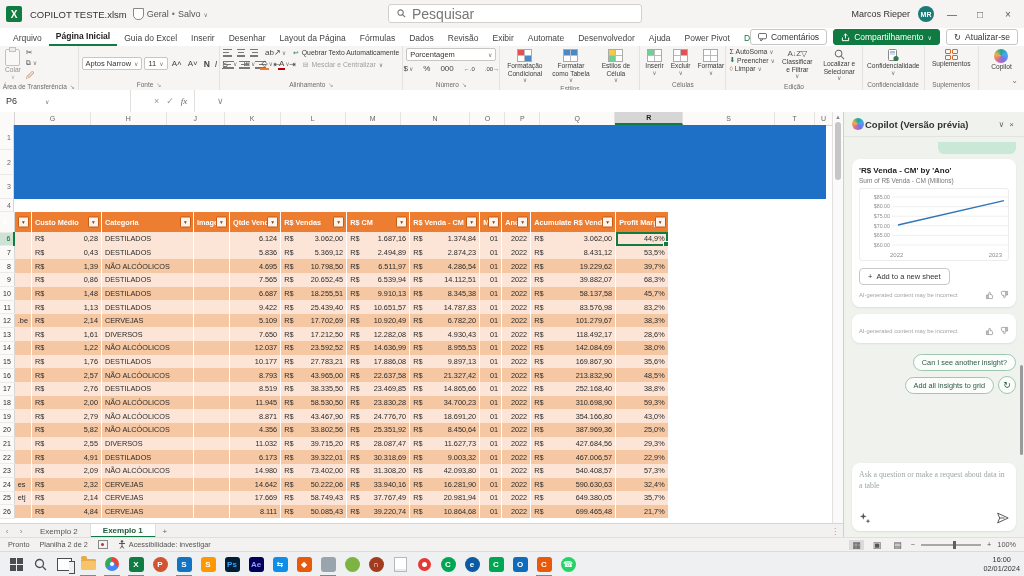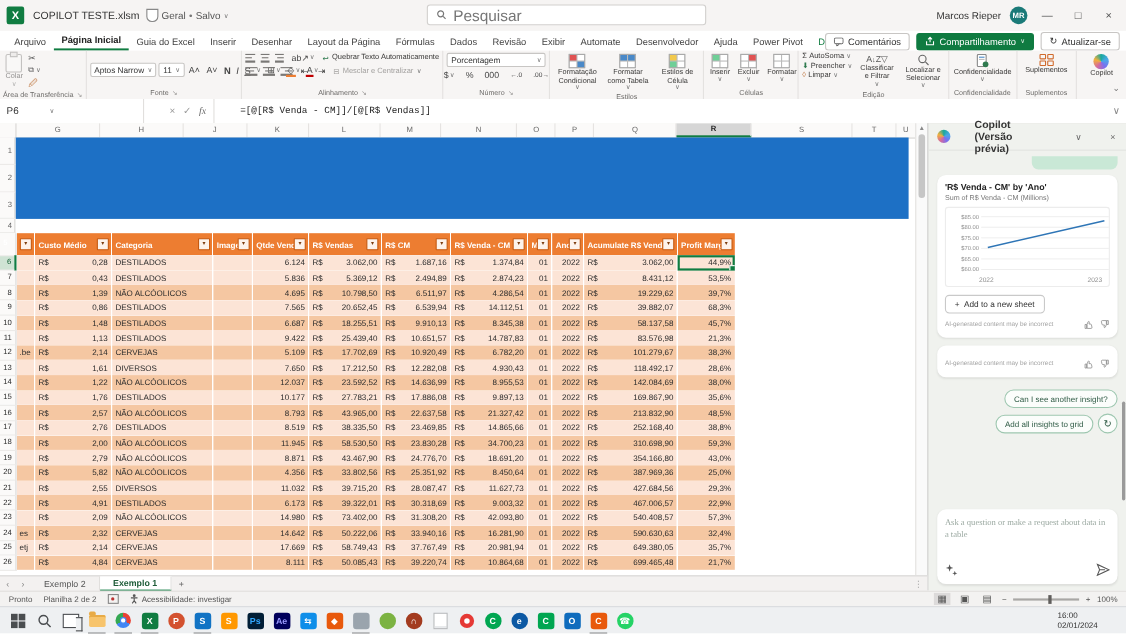--- a/index.html
+++ b/index.html
@@ -94,21 +94,21 @@
   td.rnc,th.rnc{background:#fbfaf9 !important;color:#666;text-align:right;font-size:7px;border-right:1px solid #d8d6d4;border-bottom:1px solid #eceae8;border-left:none !important;font-weight:normal;}
   td.rnc.selrow{background:#cfe3d4 !important;color:#0c5c30;border-right:2px solid #107c41;}
   .num{text-align:right;} .cat{text-align:left;}
   .money{display:flex;justify-content:space-between;}
   td.selcell{outline:2px solid #107c41;outline-offset:-2px;position:relative;}
   td.selcell:after{content:"";position:absolute;right:-1px;bottom:-1px;width:4px;height:4px;background:#107c41;border:1px solid #fff;}
   .sliv{font-size:6.3px;color:#444;padding:0 1px;}
 
   
   .copilot{position:absolute;top:112px;left:843px;width:181px;height:425px;background:#f0f2ee;border-left:1px solid #cfcfcd;box-sizing:border-box;display:flex;flex-direction:column;}
-  .cp-head{height:24px;display:flex;align-items:center;gap:22px;padding:0 8px;border-bottom:1px solid #e2e4e0;}
+  .cp-head{height:24px;display:flex;align-items:center;gap:1px;padding:0 8px;border-bottom:1px solid #e2e4e0;}
   .cp-title{font-size:9.5px;font-weight:bold;color:#333;flex:1;}
   .cp-hic{color:#666;font-size:8px;padding:0 2px;}
   .cp-body{flex:1;padding:5px 8px 6px;display:flex;flex-direction:column;position:relative;overflow:hidden;}
   .pill-frag{height:12px;width:78px;background:#c9e8d6;border-radius:0 0 6px 6px;margin-left:auto;margin-bottom:5px;}
   .card{background:#fff;border-radius:8px;box-shadow:0 1px 2px rgba(0,0,0,.08);padding:7px;margin-bottom:7px;}
   .c1-title{font-size:8px;font-weight:bold;color:#222;}
   .c1-sub{font-size:6.5px;color:#777;margin:2px 0 4px;}
   .chartbox{border:1px solid #ececec;border-radius:3px;padding:3px 4px 2px;}
   .xlabels{display:flex;justify-content:space-between;font-size:6px;color:#8f8f8f;padding:0 2px 0 26px;}
   .addbtn{display:inline-flex;align-items:center;gap:4px;border:1px solid #c9c9c9;border-radius:4px;padding:3px 8px;font-size:7.5px;color:#333;background:#fff;margin-top:7px;}
@@ -153,21 +153,21 @@
   .win-ic i{background:#4a4d50;}
   .task-ic{width:13px;height:11px;border:1.4px solid #4a4d50;position:relative;background:#fff;}
   .task-ic:after{content:"";position:absolute;right:-4px;top:2px;width:5px;height:11px;border:1.4px solid #4a4d50;border-left:none;background:#eef0f2;}
   .folder-ic{width:15px;height:11px;background:#f7c46c;border-radius:1.5px;position:relative;box-shadow:inset 0 2px 0 #e8ab47;}
   .folder-ic:before{content:"";position:absolute;top:-2.5px;left:0;width:6px;height:3px;background:#e8ab47;border-radius:1.5px 1.5px 0 0;}
   .chrome-ic{width:14px;height:14px;border-radius:50%;background:conic-gradient(#ea4335 0 33%,#4285f4 33% 66%,#34a853 66% 100%);position:relative;}
   .chrome-ic:after{content:"";position:absolute;left:4px;top:4px;width:6px;height:6px;border-radius:50%;background:#fff;border:1.2px solid #4285f4;box-sizing:border-box;}
   .rec-ic{width:13px;height:13px;border-radius:50%;background:#e53935;position:relative;}
   .rec-ic:after{content:"";position:absolute;left:4px;top:4px;width:5px;height:5px;border-radius:50%;background:#fff;}
   .doc-ic{width:11px;height:13px;background:#fff;border:1px solid #b7b9bc;box-shadow:inset 0 -2px 0 #e8eaec;}
-  .clock{margin-left:auto;text-align:left;font-size:7.3px;color:#333;line-height:1.25;padding-right:26px;}
+  .clock{margin-left:auto;text-align:center;font-size:7.3px;color:#333;line-height:1.25;padding-right:4px;}
 </style>
 </head>
 <body>
 
 <div class="app">
 
   <div class="titlebar">
     <div class="xl-logo">X</div>
     <span class="fname">COPILOT TESTE.xlsm</span>
     <span class="sens">
@@ -530,21 +530,20 @@
   <div class="fbar">
     <div class="namebox">
       <span>P6</span>
       <span class="chev">∨</span>
     </div>
     <div class="fb-ic">
       <span>×</span>
       <span>✓</span>
       <span class="fx">fx</span>
     </div>
-    <div class="fb-formula">=[@[R$ Venda - CM]]/[@[R$ Vendas]]</div>
     <div class="fb-exp">∨</div>
   </div>
 
   <div class="sheet">
     <div class="colstrip">
       <div class="corner"></div>
     <div class="colL" style="width: 76px;">G</div>
         <div class="colL" style="width: 76px;">H</div>
         <div class="colL" style="width: 58px;">J</div>
         <div class="colL" style="width: 56px;">K</div>
@@ -831,21 +830,21 @@
               </span>
             </td>
             <td class="num">01</td>
             <td class="num">2022</td>
             <td>
               <span class="money">
                 <span>R$</span>
                 <span>83.576,98</span>
               </span>
             </td>
-            <td class="num">21,3%</td>
+            <td class="num">83,2%</td>
           </tr>
           <tr class="dark">
             <td class="rnc">12</td>
             <td class="sliv">.be</td>
             <td>
               <span class="money">
                 <span>R$</span>
                 <span>2,14</span>
               </span>
             </td>

